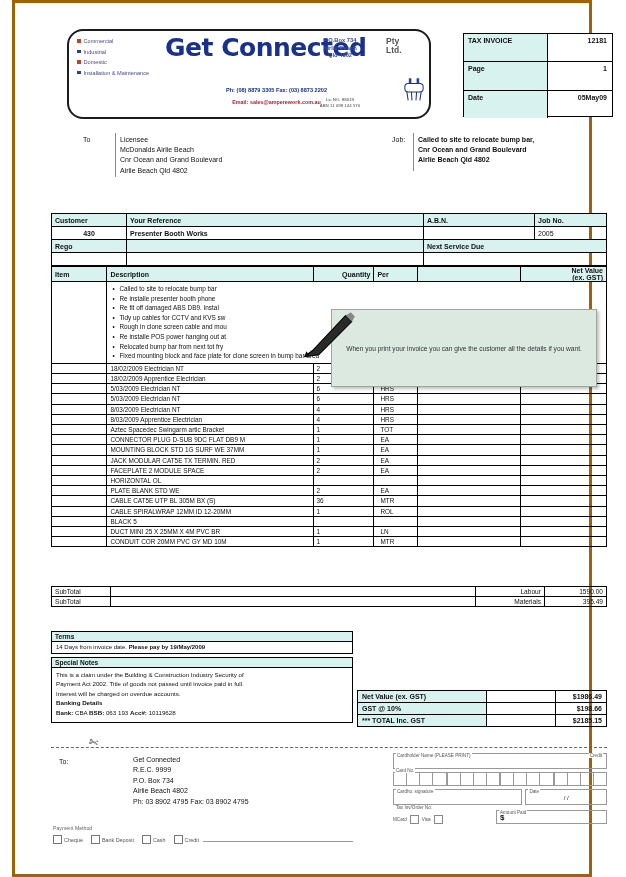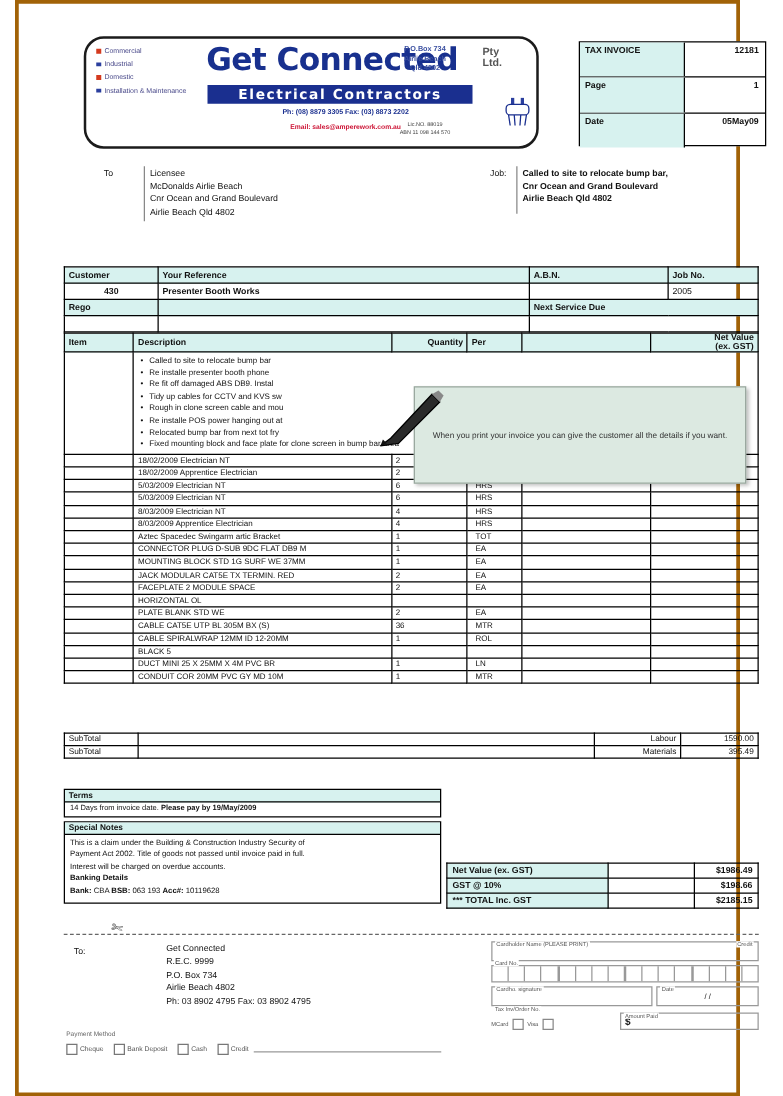--- a/index.html
+++ b/index.html
@@ -224,21 +224,20 @@
       <div>
           <i class="bl-blue"></i>
           <span>Installation &amp; Maintenance</span>
         </div>
     </div>
     <div class="company">Get Connected</div>
     <div class="pty">
       <div>Pty</div>
       <div>Ltd.</div>
     </div>
-    <div class="sub-bar">Electrical Contractors</div>
     <div class="lh-phone">Ph: (08) 8879 3305        Fax: (03) 8873 2202</div>
     <div class="lh-email">Email: sales@amperework.com.au</div>
     <div class="lh-addr">
       <div>P.O.Box 734</div>
       <div>Airlie Beach</div>
       <div>Qld 4802</div>
     </div>
     <div class="lh-lic">
       <div>Lic.NO. 88019</div>
       <div>ABN 11 098 144 570</div>

